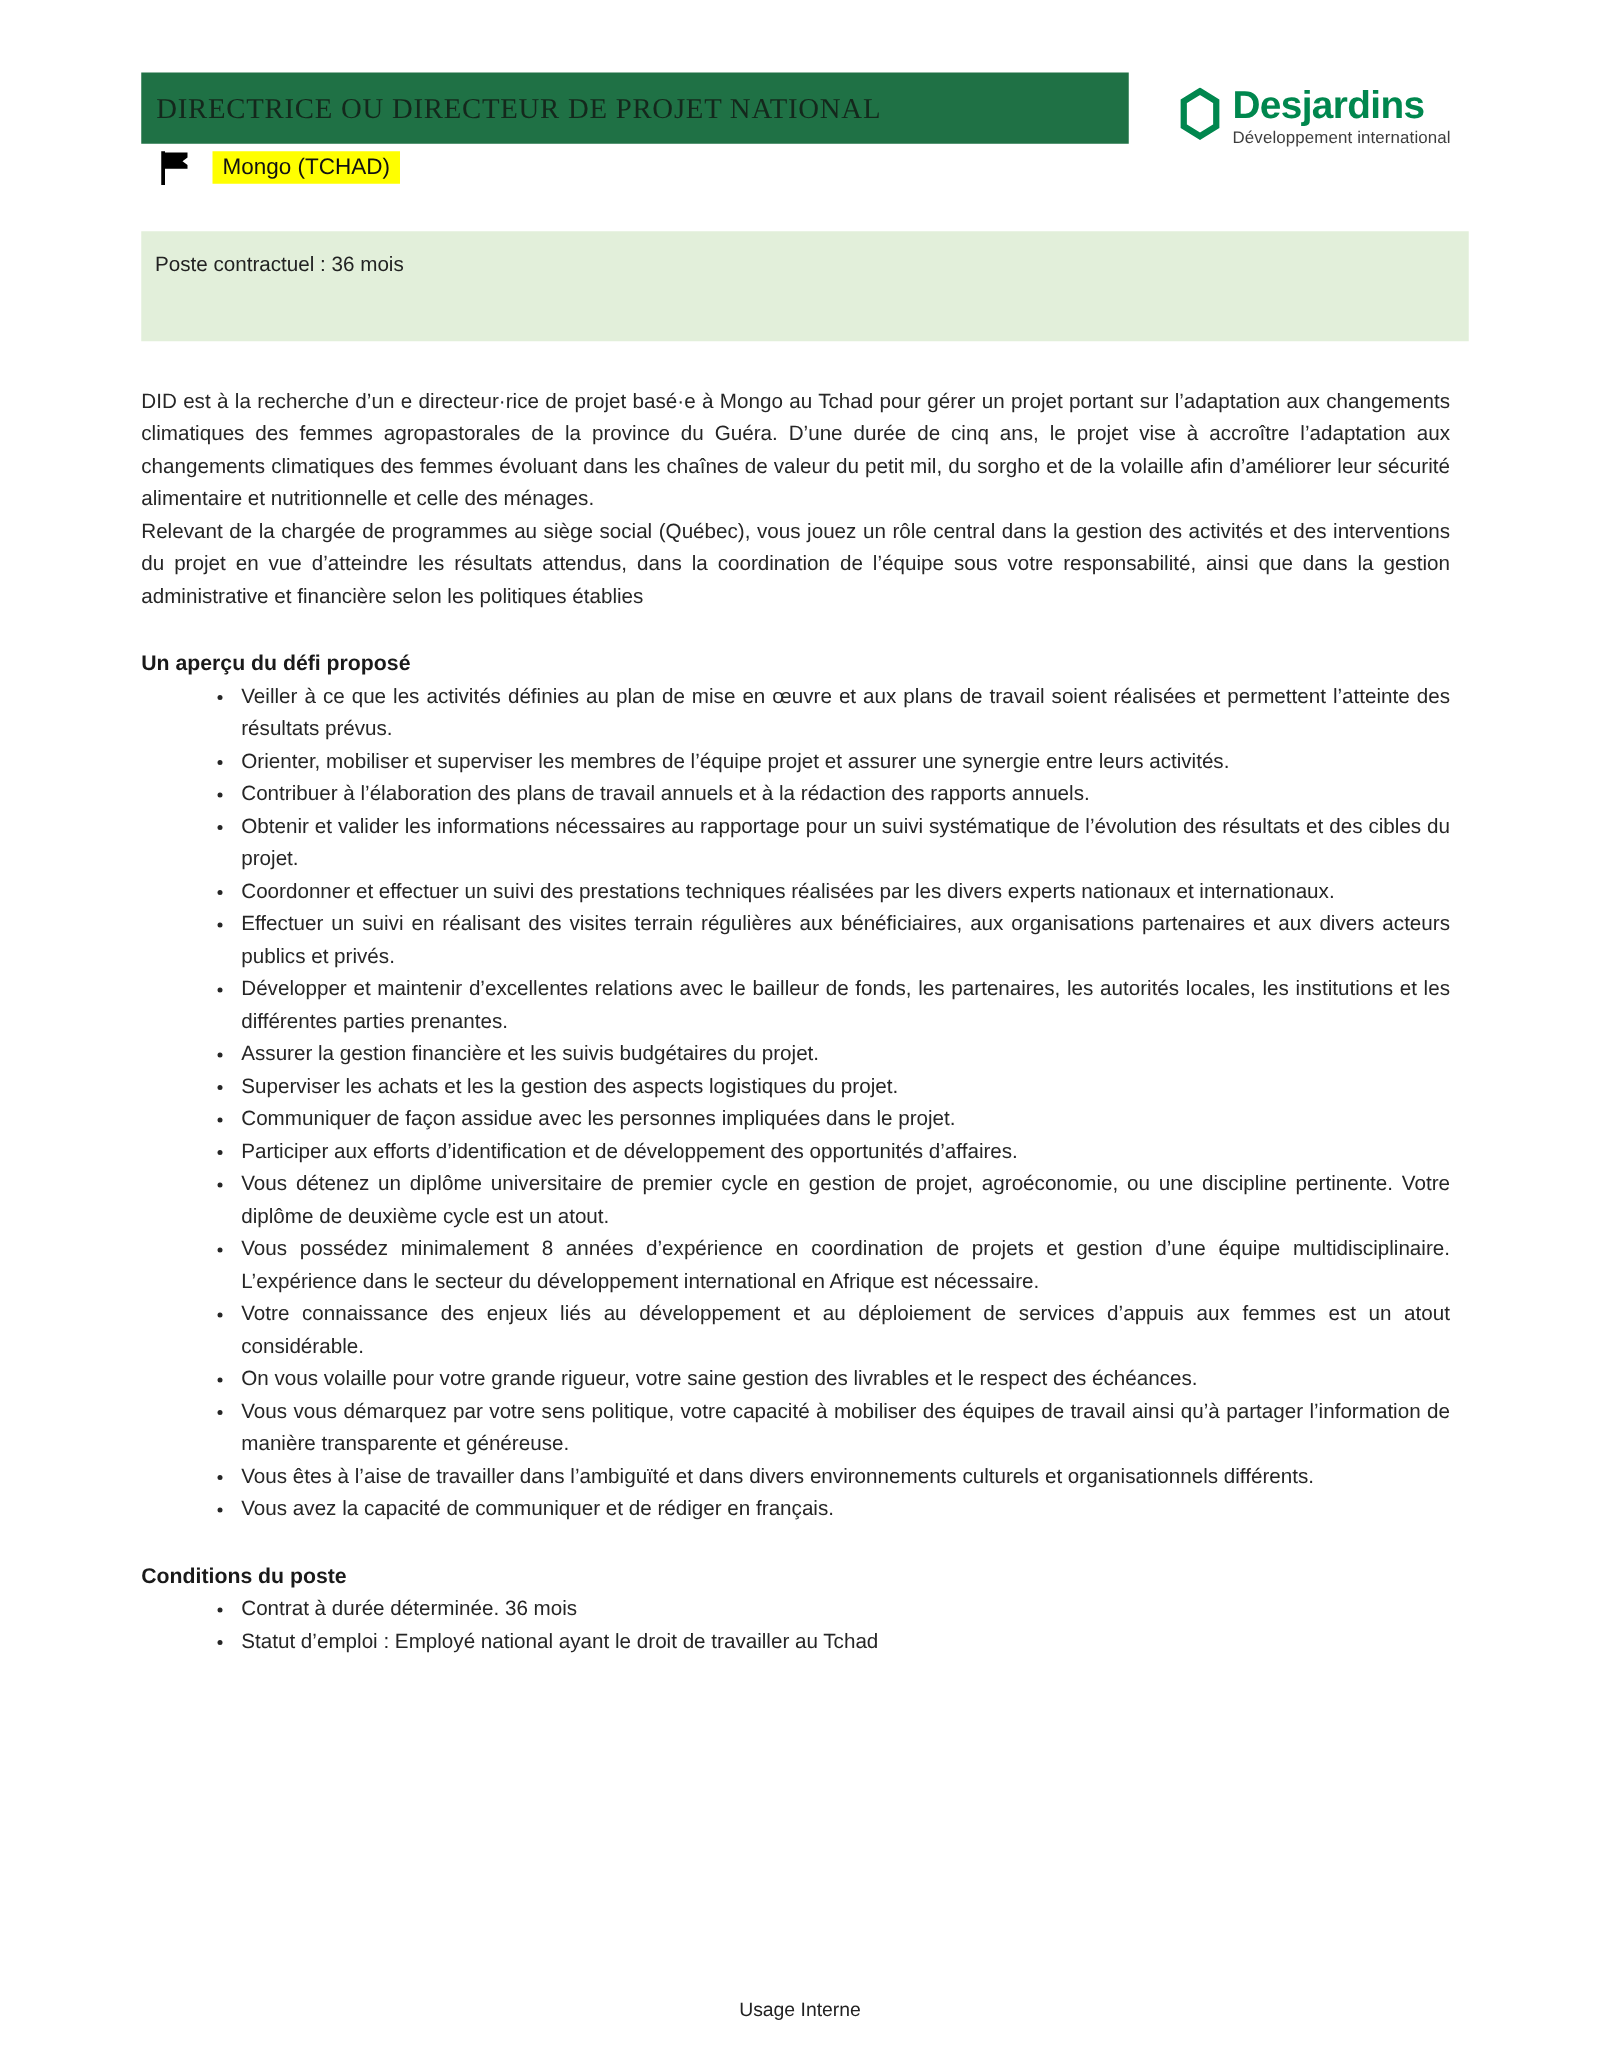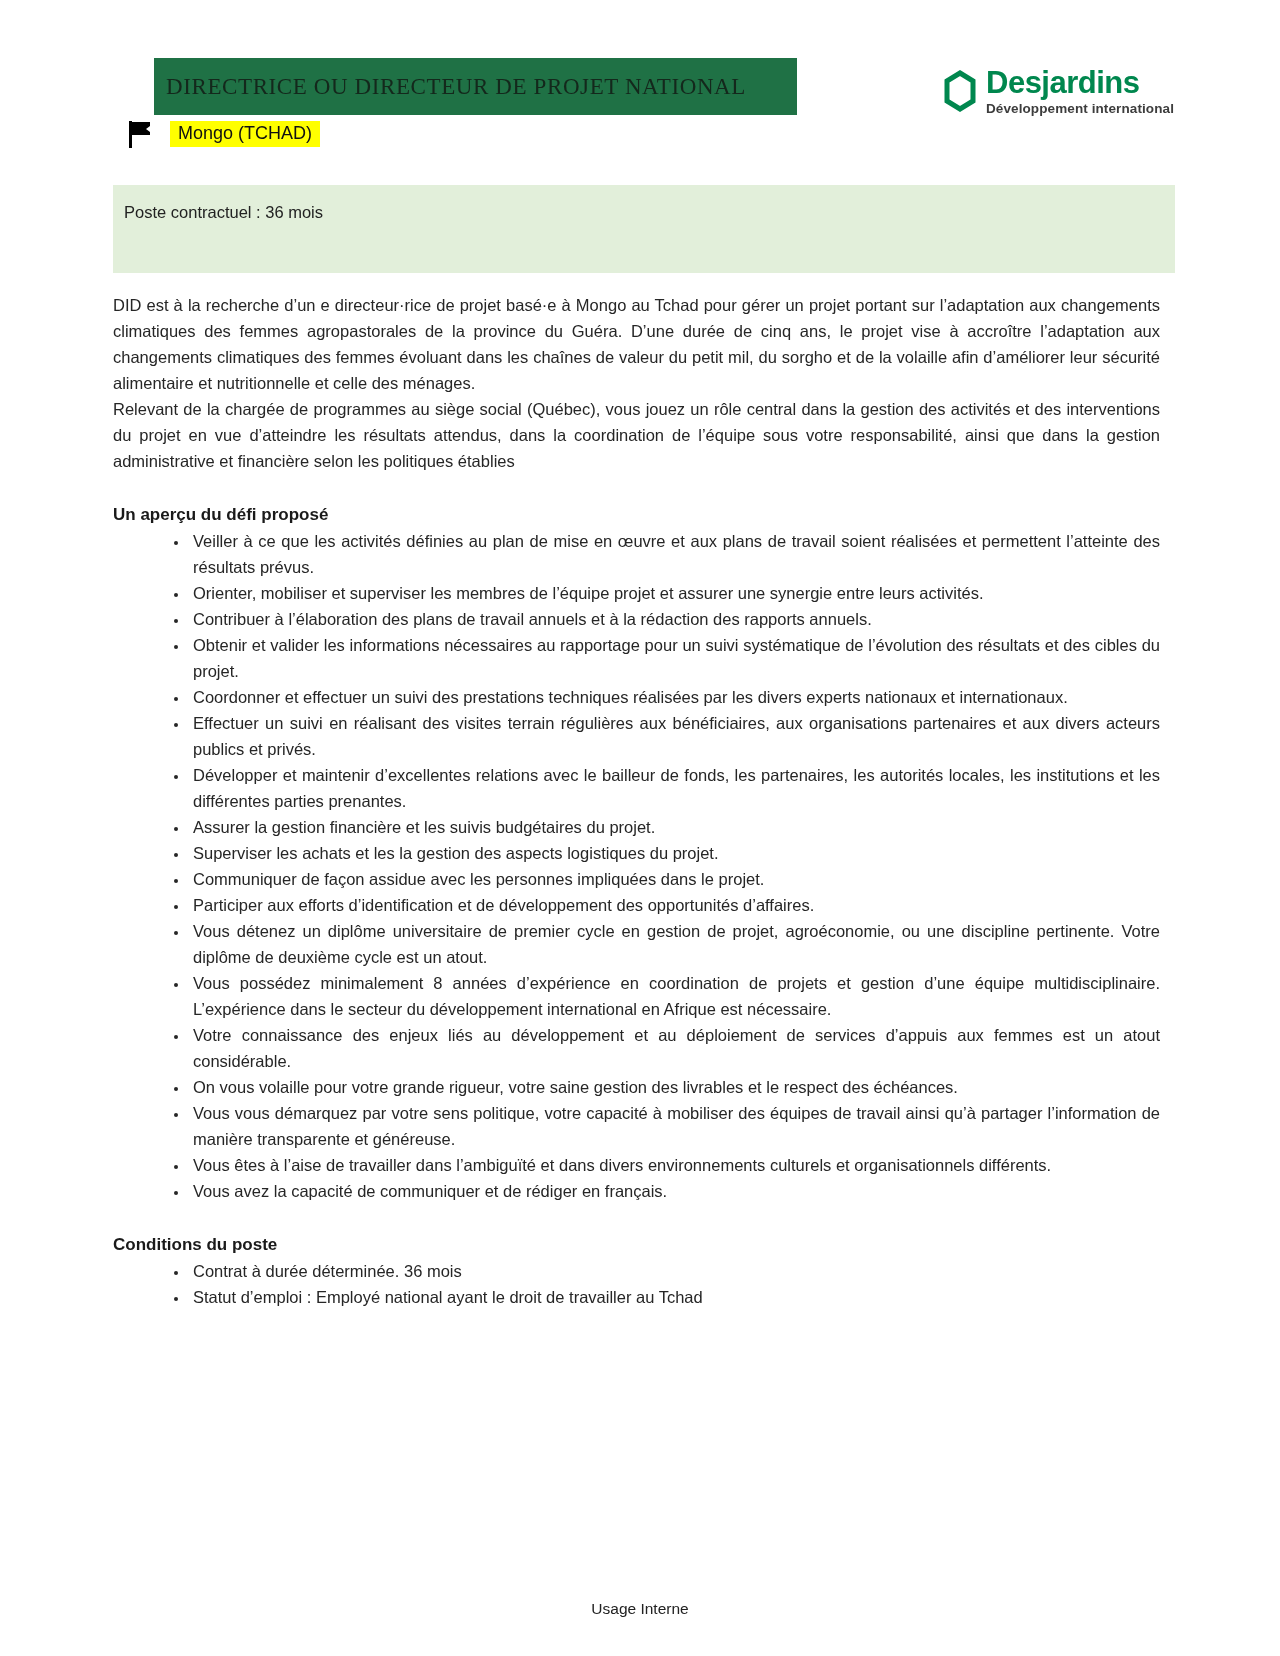--- a/index.html
+++ b/index.html
@@ -11,25 +11,24 @@
     font-family: "Liberation Sans", sans-serif;
     color: #262626;
     overflow: hidden;
   }
   .page { width: 1280px; height: 1656px; position: relative; background: #fff; }
 
   
   .banner {
     position: absolute;
     left: 113px; top: 58px;
-    width: 643px; height: 57px;
+    width: 790px; height: 57px;
     background: #1f7145;
     display: flex; align-items: center;
     padding-left: 12px;
-    margin-left: 41px;
   }
   .banner-title {
     font-family: "Liberation Serif", serif;
     font-size: 23px;
     letter-spacing: 0.6px;
     color: #14281c;
     font-weight: 500;
     white-space: nowrap;
   }
   .logo {
@@ -37,21 +36,21 @@
     left: 944px; top: 64px;
     display: flex; align-items: flex-end;
   }
   .logo-hex { margin-top: 6px; }
   .logo-textcol { margin-left: 10px; }
   .logo-brand {
     font-size: 31px; font-weight: bold; color: #00874e;
     letter-spacing: -0.5px; line-height: 34px;
   }
   .logo-tagline {
-    font-size: 13.5px; font-weight: bold; color: #3d3d3d;
+    font-size: 13.5px; font-weight: normal; color: #3d3d3d;
     letter-spacing: 0.1px; margin-top: 1px; white-space: nowrap;
   }
 
   
   .location-row {
     position: absolute;
     left: 126px; top: 120px;
     display: flex; align-items: center;
   }
   .flag-wrap { width: 26px; height: 28px; }
@@ -69,21 +68,21 @@
     width: 1062px; height: 88px;
     background: #e2efda;
     padding: 13px 0 0 11px;
     font-size: 16.5px; line-height: 28px; color: #222222;
   }
   .info-line { white-space: pre-wrap; }
 
   
   .body-copy {
     position: absolute;
-    left: 113px; top: 292px;
+    left: 113px; top: 308px;
     width: 1047px;
     font-size: 16.5px;
     line-height: 26px;
     color: #262626;
   }
   .body-copy p { text-align: justify; }
   .section-heading {
     font-size: 17px; font-weight: bold; color: #1a1a1a;
     margin-top: 28px;
   }

